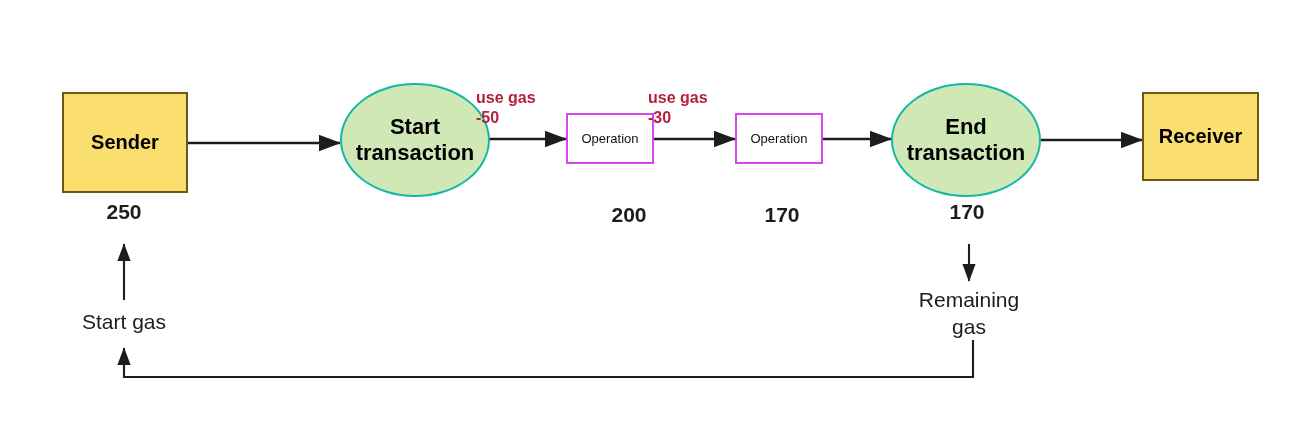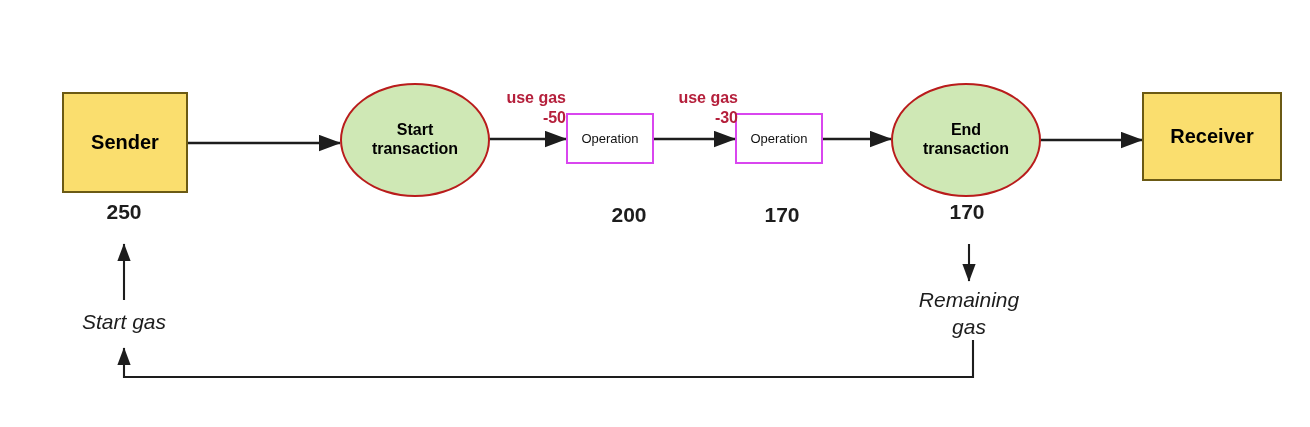--- a/index.html
+++ b/index.html
@@ -38,24 +38,24 @@
   }
   .node-box {
     background: #fade6e;
     border: 2px solid #6b5a14;
     font-weight: bold;
     font-size: 20px;
     color: #000000;
   }
   .node-ellipse {
     background: #cfe8b5;
-    border: 2px solid #b91c1c;
+    border: 2px solid #14b8a6;
     border-radius: 50%;
     font-weight: bold;
-    font-size: 16px;
+    font-size: 22px;
     color: #000000;
   }
   .node-op {
     background: #ffffff;
     border: 2px solid #d946ef;
     font-weight: normal;
     font-size: 13px;
     color: #111111;
   }
   .node-ellipse .node-text,
@@ -63,21 +63,21 @@
   .node-op .node-text {
     white-space: pre-line;
     padding: 0 4px;
   }
   .edge-label {
     position: absolute;
     color: #b5203c;
     font-weight: bold;
     font-size: 16px;
     line-height: 1.22;
-    text-align: right;
+    text-align: left;
     white-space: pre-line;
   }
   .value-label {
     position: absolute;
     color: #1d1d1d;
     font-weight: bold;
     font-size: 21px;
     text-align: center;
     white-space: nowrap;
   }
@@ -135,36 +135,36 @@
 
   <div class="node node-op" style="left:735px; top:113px; width:88px; height:51px;">
     <span class="node-text">Operation</span>
   </div>
 
   <div class="node node-ellipse" style="left:891px; top:83px; width:150px; height:114px;">
     <span class="node-text">End
 transaction</span>
   </div>
 
-  <div class="node node-box" style="left:1142px; top:92px; width:140px; height:89px;">
+  <div class="node node-box" style="left:1142px; top:92px; width:117px; height:89px;">
     <span class="node-text">Receiver</span>
   </div>
 
   <div class="edge-label" style="left:476px; top:88px; width:90px;">use gas
 -50</div>
 
   <div class="edge-label" style="left:648px; top:88px; width:90px;">use gas
 -30</div>
 
   <div class="value-label" style="left:74px; top:200px; width:100px;">250</div>
 
   <div class="value-label" style="left:584px; top:203px; width:90px;">200</div>
 
   <div class="value-label" style="left:737px; top:203px; width:90px;">170</div>
 
   <div class="value-label" style="left:922px; top:200px; width:90px;">170</div>
 
-  <div class="caption-label" style="left:44px; top:309px; width:160px;font-style:italic;">Start gas</div>
+  <div class="caption-label" style="left:44px; top:309px; width:160px;">Start gas</div>
 
-  <div class="caption-label" style="left:889px; top:287px; width:160px;font-style:italic;">Remaining
+  <div class="caption-label" style="left:889px; top:287px; width:160px;">Remaining
 gas</div>
 
 </div>
 
 </body></html>

